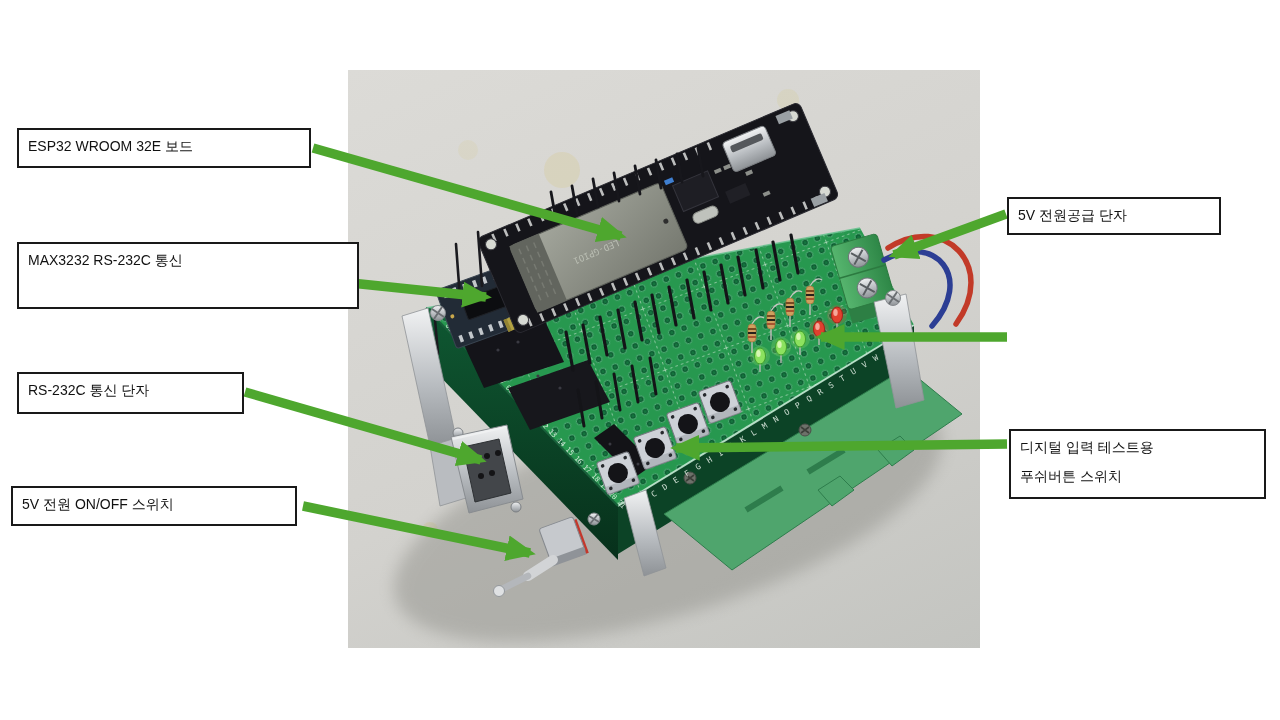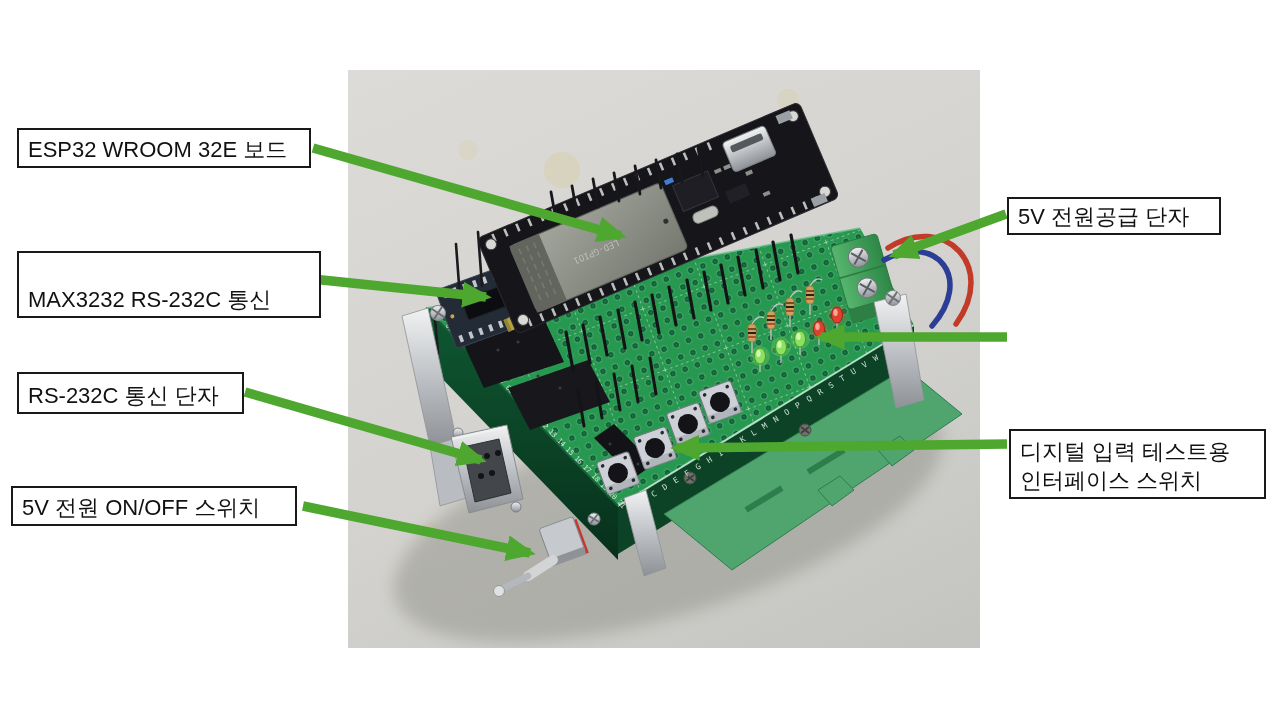--- a/index.html
+++ b/index.html
@@ -12,22 +12,22 @@
     font-family:"Liberation Sans","DejaVu Sans",sans-serif}
   .stage{position:relative;width:1280px;height:720px}
   .photo{position:absolute;left:348px;top:70px;width:632px;height:578px;z-index:1;
     background:linear-gradient(155deg,var(--photo_bg_top,#dcdbd7) 0%,#d3d2ce 55%,var(--photo_bg_bottom,#c3c4c0) 100%)}
   .photo svg{display:block;width:100%;height:100%}
   .arrows{position:absolute;left:0;top:0;width:1280px;height:720px;z-index:2;pointer-events:none}
   .arrow{stroke:var(--arrow_color,#4ea72e);stroke-width:9.5;fill:none}
   .ah{fill:var(--arrow_color,#4ea72e)}
   .label{position:absolute;z-index:3;background:var(--label_bg,#fff);
     border:2px solid var(--label_border,#191919);color:var(--label_text,#111);
-    font-size:22px;line-height:29px;display:flex;flex-direction:column;
-    justify-content:flex-end;padding:2px 6px 2px 9px;white-space:nowrap}
+    font-size:14px;line-height:29px;display:flex;flex-direction:column;
+    justify-content:flex-start;padding:2px 6px 2px 9px;white-space:nowrap}
   .board-face{fill:var(--board_green,#27984f)}
   .silk{fill:#edf6ee;opacity:.85;font-family:"DejaVu Sans Mono","Liberation Mono",monospace}
 </style>
 </head>
 <body>
 
 <div class="stage">
 
   <div class="photo">
     <svg viewBox="0 0 632 578">
@@ -351,35 +351,35 @@
     <line class="arrow" x1="303" y1="506" x2="530" y2="553" marker-end="url(#ah)"></line>
     <line class="arrow" x1="1006" y1="214" x2="894" y2="255" marker-end="url(#ah)"></line>
     <line class="arrow" x1="1007" y1="337" x2="821" y2="337" marker-end="url(#ah)"></line>
     <line class="arrow" x1="1007" y1="444" x2="676" y2="448" marker-end="url(#ah)"></line>
   </svg>
 
   <div class="label" style="left:17px;top:128px;width:294px;height:40px">
     <span>ESP32 WROOM 32E 보드</span>
   </div>
 
-  <div class="label" style="left:17px;top:251px;width:304px;height:67px">
+  <div class="label" style="left:17px;top:242px;width:342px;height:67px">
     <span>MAX3232 RS-232C 통신</span>
   </div>
 
   <div class="label" style="left:17px;top:372px;width:227px;height:42px">
     <span>RS-232C 통신 단자</span>
   </div>
 
   <div class="label" style="left:11px;top:486px;width:286px;height:40px">
     <span>5V 전원 ON/OFF 스위치</span>
   </div>
 
   <div class="label" style="left:1007px;top:197px;width:214px;height:38px">
     <span>5V 전원공급 단자</span>
   </div>
 
 
   <div class="label" style="left:1009px;top:429px;width:257px;height:70px">
     <span>디지털 입력 테스트용</span>
-    <span>인터페이스 스위치</span>
+    <span>푸쉬버튼 스위치</span>
   </div>
 
 </div>
 
 </body></html>

